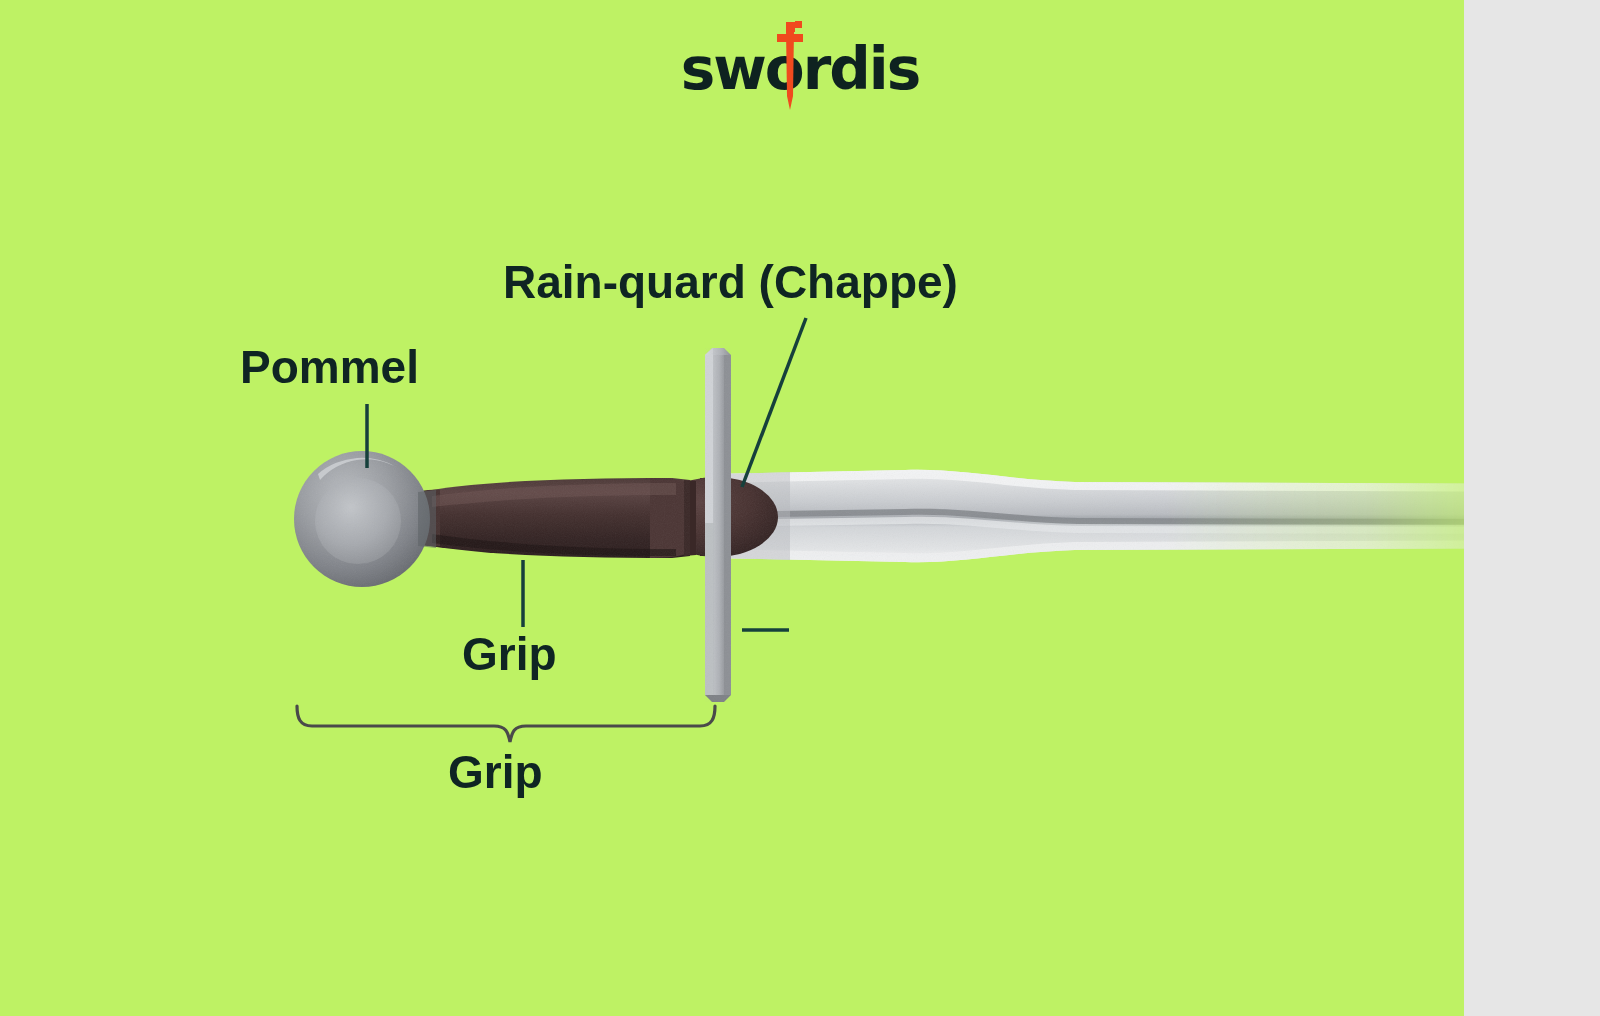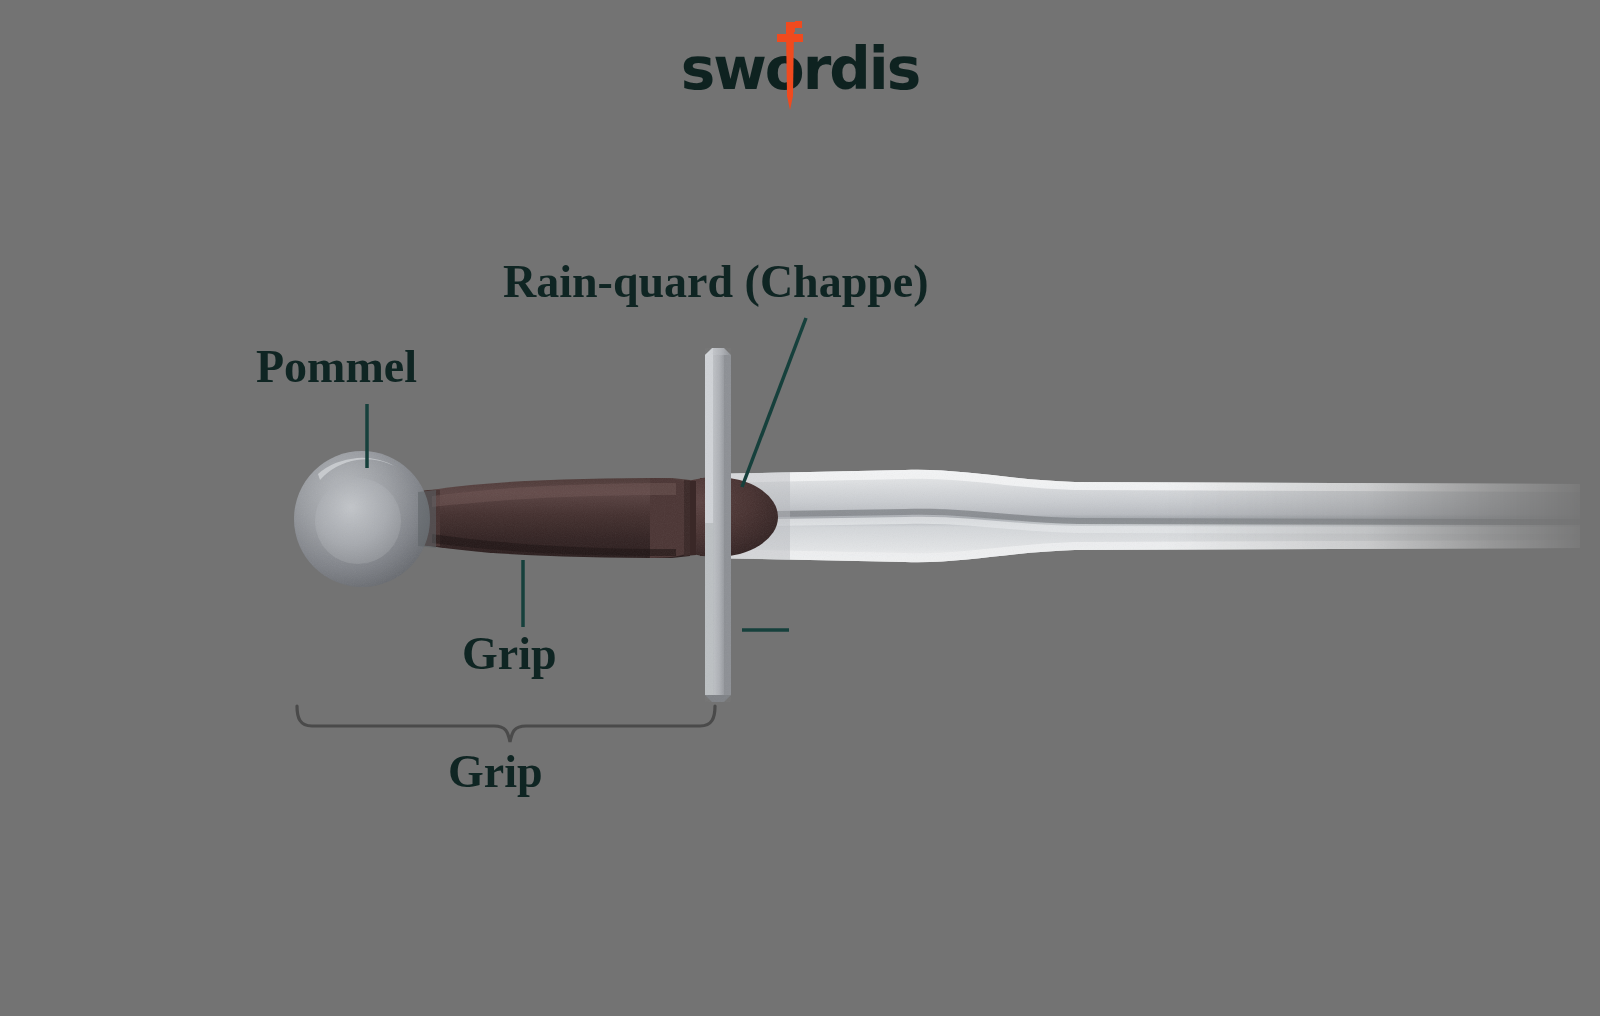--- a/index.html
+++ b/index.html
@@ -6,23 +6,23 @@
   html, body {
     margin: 0;
     padding: 0;
     background: #e6e6e6;
   }
   body {
     font-family: "DejaVu Sans", "Liberation Sans", sans-serif;
   }
   #stage {
     position: relative;
-    width: 1600px;
+    width: 1464px;
     height: 1016px;
-    background: #737373;
+    background: #bef264;
     overflow: hidden;
   }
 
   
   #logo {
     position: absolute;
     left: 0;
     top: 38px;
     width: 1600px;
     text-align: center;
@@ -50,23 +50,23 @@
 
   
   #sword { position: absolute; left: 0; top: 0; width: 1600px; height: 1016px; }
 
   
   .label {
     position: absolute;
     color: #0f2523;
     font-weight: 700;
     white-space: nowrap;
-    font-family: Liberation Serif, serif;
-  }
-  #label-pommel   { left: 256px; top: 340px; font-size: 46px; }
+    font-family: Liberation Sans, sans-serif;
+  }
+  #label-pommel   { left: 240px; top: 340px; font-size: 46px; }
   #label-rain     { left: 503px; top: 255px; font-size: 46px; }
   #label-grip     { left: 462px; top: 627px; font-size: 46px; text-align: center; }
   #label-cross    { left: 790px; top: 603px; font-size: 46px; }
   #label-hilt     { left: 448px; top: 745px; font-size: 46px; }
 
   
   #leaders { position: absolute; left: 0; top: 0; width: 1600px; height: 1016px; }
 </style>
 </head>
 <body>

